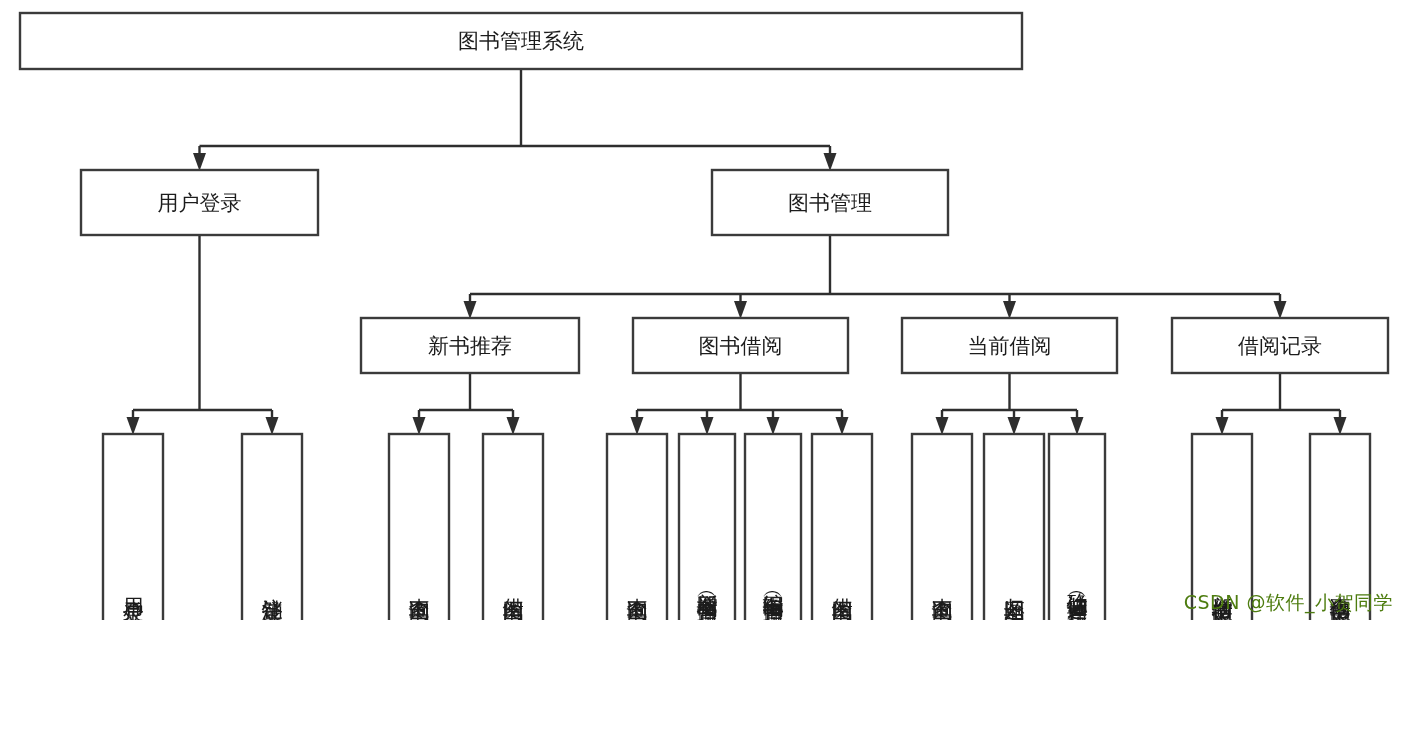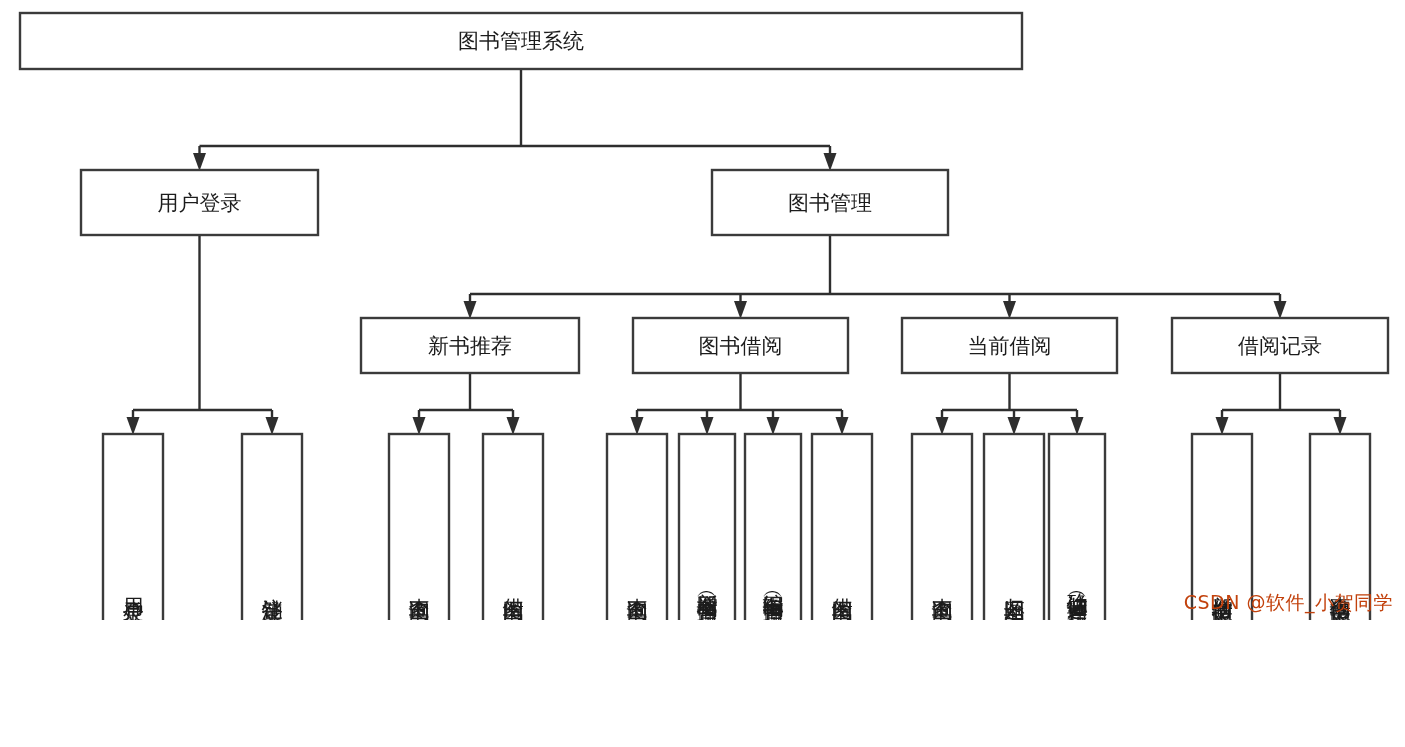--- a/index.html
+++ b/index.html
@@ -64,21 +64,21 @@
     color: #1c1c1c;
     white-space: nowrap;
     text-align: center;
   }
   .watermark {
     position: absolute;
     right: 12px;
     bottom: 4px;
     font-family: "DejaVu Sans", "Liberation Sans", sans-serif;
     font-size: 19px;
-    color: #c2410c;
+    color: #4d7c0f;
     letter-spacing: 0.5px;
     white-space: nowrap;
     user-select: none;
   }
 </style>
 </head>
 <body>
 
 <div id="canvas">
 

